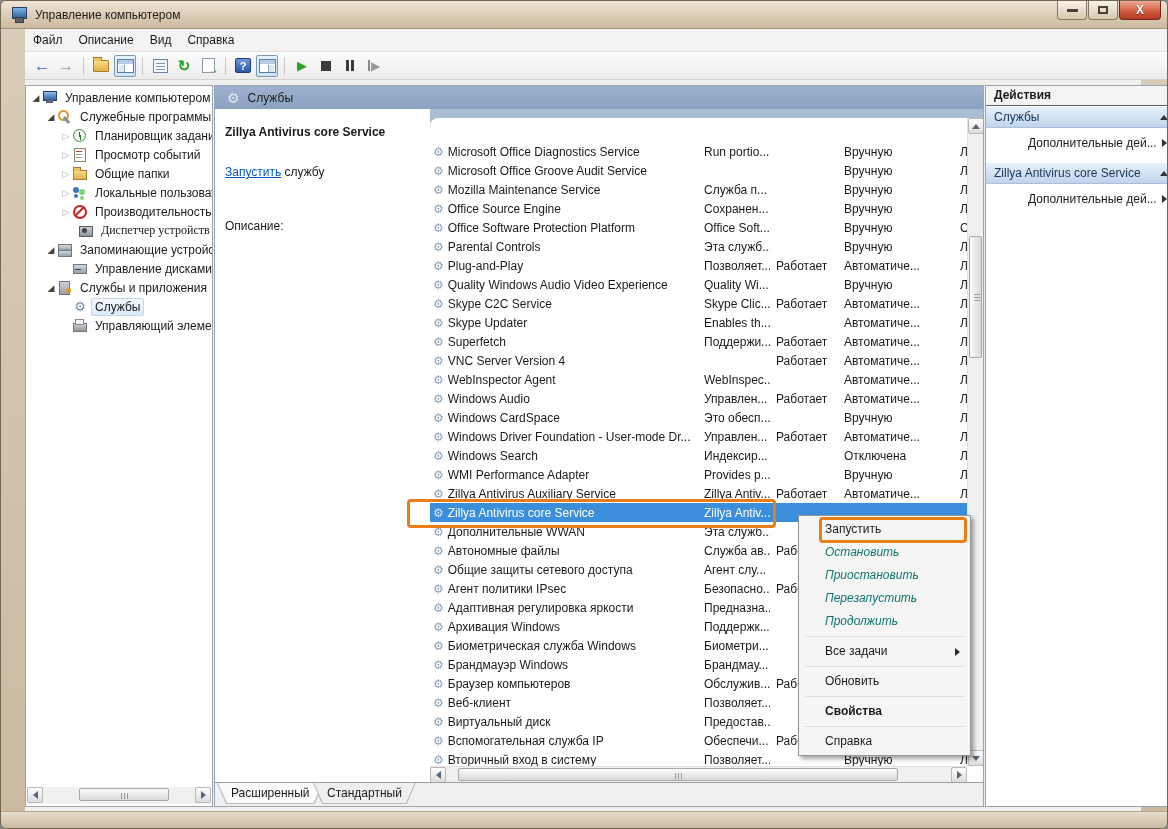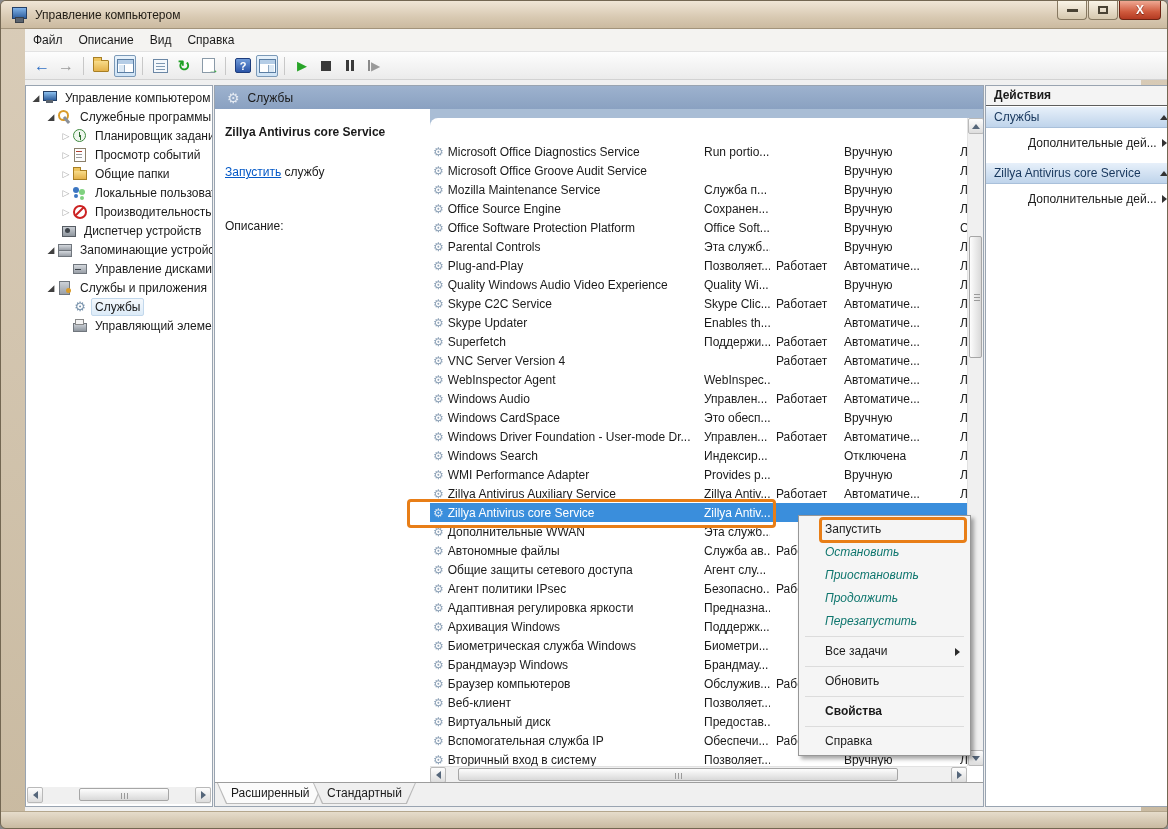--- a/index.html
+++ b/index.html
@@ -298,21 +298,21 @@
           <div class="tree-row" style="padding-left: 34px;">
             <span class="expander collapsed">▷</span>
             <span class="ticon users"></span>
             <span class="tree-label">Локальные пользовате</span>
           </div>
           <div class="tree-row" style="padding-left: 34px;">
             <span class="expander collapsed">▷</span>
             <span class="ticon performance"></span>
             <span class="tree-label">Производительность</span>
           </div>
-          <div class="tree-row" style="padding-left: 23px;">
+          <div class="tree-row" style="padding-left: 40px; font-family: Liberation Serif, serif;">
             <span class="expander none"></span>
             <span class="ticon devices"></span>
             <span class="tree-label">Диспетчер устройств</span>
           </div>
           <div class="tree-row" style="padding-left: 19px;">
             <span class="expander expanded">◢</span>
             <span class="ticon storage"></span>
             <span class="tree-label">Запоминающие устройст</span>
           </div>
           <div class="tree-row" style="padding-left: 34px;">
@@ -745,22 +745,22 @@
         <span>Дополнительные дей...</span>
         <span class="tri-right"></span>
       </div>
     </div>
   </div>
 
   <div class="ctx-menu">
       <div class="ctx-item"><span>Запустить</span></div>
       <div class="ctx-item disabled"><span>Остановить</span></div>
       <div class="ctx-item disabled"><span>Приостановить</span></div>
+      <div class="ctx-item disabled"><span>Перезапустить</span></div>
       <div class="ctx-item disabled"><span>Продолжить</span></div>
-      <div class="ctx-item disabled"><span>Перезапустить</span></div>
       <div class="ctx-sep"></div>
       <div class="ctx-item"><span>Все задачи</span><span class="tri-right"></span></div>
       <div class="ctx-sep"></div>
       <div class="ctx-item"><span>Обновить</span></div>
       <div class="ctx-sep"></div>
       <div class="ctx-item bold"><span>Свойства</span></div>
       <div class="ctx-sep"></div>
       <div class="ctx-item"><span>Справка</span></div>
     </div>
 

